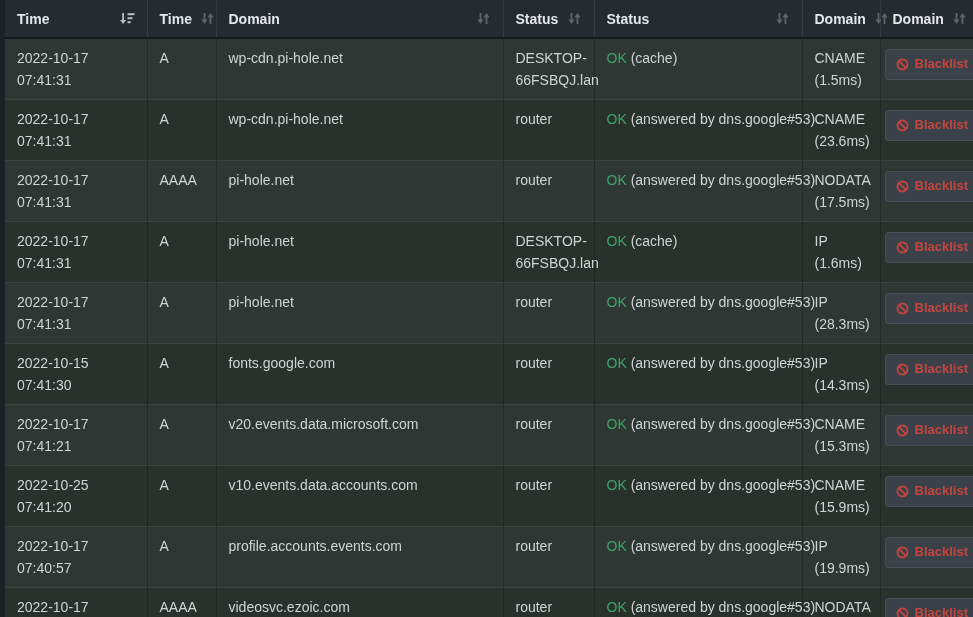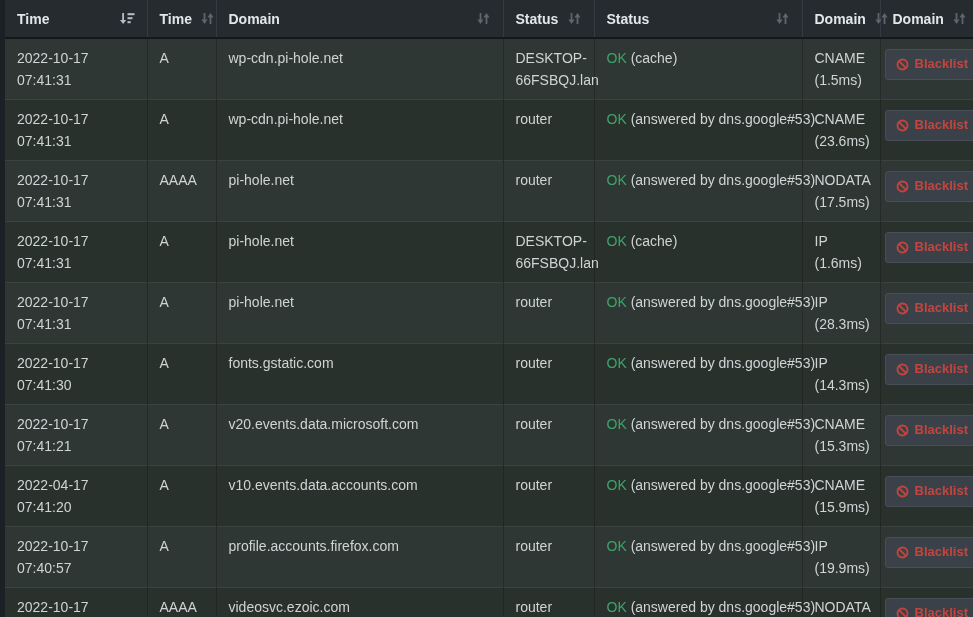--- a/index.html
+++ b/index.html
@@ -231,23 +231,23 @@
       <button class="btn-blacklist">
         <svg width="13" height="13" viewBox="0 0 14 14">
           <circle cx="7" cy="7" r="5.4" fill="none" stroke="#c4453f" stroke-width="2"></circle>
           <line x1="3.3" y1="3.3" x2="10.7" y2="10.7" stroke="#c4453f" stroke-width="2"></line>
         </svg>
         <span>Blacklist</span>
       </button>
     </td>
   </tr>
           <tr class="even">
-    <td class="time-cell">2022-10-17 07:41:30</td>
-    <td class="type-cell">A</td>
-    <td class="domain-cell">fonts.gstatic.com</td>
+    <td class="time-cell">2022-10-15 07:41:30</td>
+    <td class="type-cell">A</td>
+    <td class="domain-cell">fonts.google.com</td>
     <td class="client-cell">router</td>
     <td class="status-cell"><span class="ok">OK</span> <span>(answered by dns.google#53)</span></td>
     <td class="reply-cell">IP
 (14.3ms)</td>
     <td class="action-cell">
       <button class="btn-blacklist">
         <svg width="13" height="13" viewBox="0 0 14 14">
           <circle cx="7" cy="7" r="5.4" fill="none" stroke="#c4453f" stroke-width="2"></circle>
           <line x1="3.3" y1="3.3" x2="10.7" y2="10.7" stroke="#c4453f" stroke-width="2"></line>
         </svg>
@@ -267,41 +267,41 @@
       <button class="btn-blacklist">
         <svg width="13" height="13" viewBox="0 0 14 14">
           <circle cx="7" cy="7" r="5.4" fill="none" stroke="#c4453f" stroke-width="2"></circle>
           <line x1="3.3" y1="3.3" x2="10.7" y2="10.7" stroke="#c4453f" stroke-width="2"></line>
         </svg>
         <span>Blacklist</span>
       </button>
     </td>
   </tr>
           <tr class="even">
-    <td class="time-cell">2022-04-17 07:41:20</td>
+    <td class="time-cell">2022-10-25 07:41:20</td>
     <td class="type-cell">A</td>
     <td class="domain-cell">v10.events.data.accounts.com</td>
     <td class="client-cell">router</td>
     <td class="status-cell"><span class="ok">OK</span> <span>(answered by dns.google#53)</span></td>
     <td class="reply-cell">CNAME
 (15.9ms)</td>
     <td class="action-cell">
       <button class="btn-blacklist">
         <svg width="13" height="13" viewBox="0 0 14 14">
           <circle cx="7" cy="7" r="5.4" fill="none" stroke="#c4453f" stroke-width="2"></circle>
           <line x1="3.3" y1="3.3" x2="10.7" y2="10.7" stroke="#c4453f" stroke-width="2"></line>
         </svg>
         <span>Blacklist</span>
       </button>
     </td>
   </tr>
           <tr class="odd">
     <td class="time-cell">2022-10-17 07:40:57</td>
     <td class="type-cell">A</td>
-    <td class="domain-cell">profile.accounts.firefox.com</td>
+    <td class="domain-cell">profile.accounts.events.com</td>
     <td class="client-cell">router</td>
     <td class="status-cell"><span class="ok">OK</span> <span>(answered by dns.google#53)</span></td>
     <td class="reply-cell">IP
 (19.9ms)</td>
     <td class="action-cell">
       <button class="btn-blacklist">
         <svg width="13" height="13" viewBox="0 0 14 14">
           <circle cx="7" cy="7" r="5.4" fill="none" stroke="#c4453f" stroke-width="2"></circle>
           <line x1="3.3" y1="3.3" x2="10.7" y2="10.7" stroke="#c4453f" stroke-width="2"></line>
         </svg>

